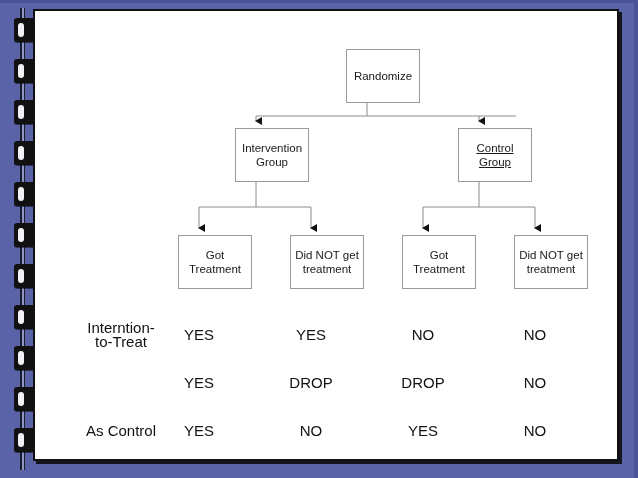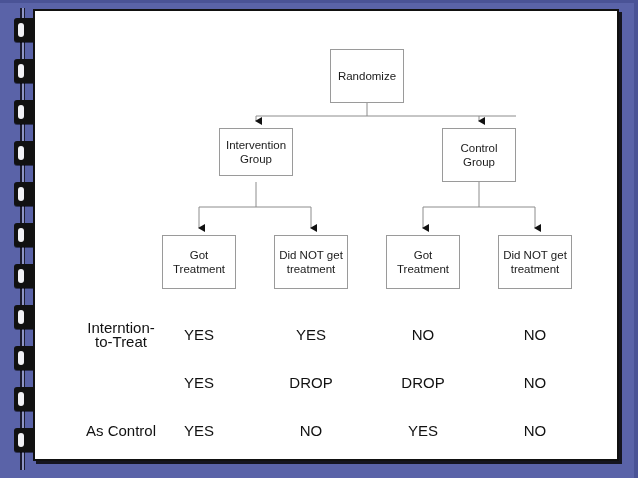--- a/index.html
+++ b/index.html
@@ -80,26 +80,27 @@
     border:1px solid #9a9a9a;
     background:#ffffff;
     color:#1a1a1a;
     font-size:11.5px;
     line-height:14px;
     display:flex;
     align-items:center;
     justify-content:center;
     text-align:center;
     padding:6px 4px;
+    margin-left:16px;
   }
 
   
   .n-randomize      {left:295px; top:38px;  width:74px; height:54px;}
-  .n-intervention   {left:184px; top:117px; width:74px; height:48px;}
-  .n-control        {left:407px; top:117px; width:74px; height:54px;}
+  .n-intervention   {left:184px; top:117px; width:74px; height:54px;}
+  .n-control        {left:407px; top:117px; width:74px; height:54px;text-decoration:underline;}
   .n-got-1          {left:127px; top:224px; width:74px; height:54px;}
   .n-didnot-1       {left:239px; top:224px; width:74px; height:54px;}
   .n-got-2          {left:351px; top:224px; width:74px; height:54px;}
   .n-didnot-2       {left:463px; top:224px; width:74px; height:54px;}
 
   svg.connectors{
     position:absolute;left:0;top:0;width:582px;height:448px;
     pointer-events:none;
   }
 

